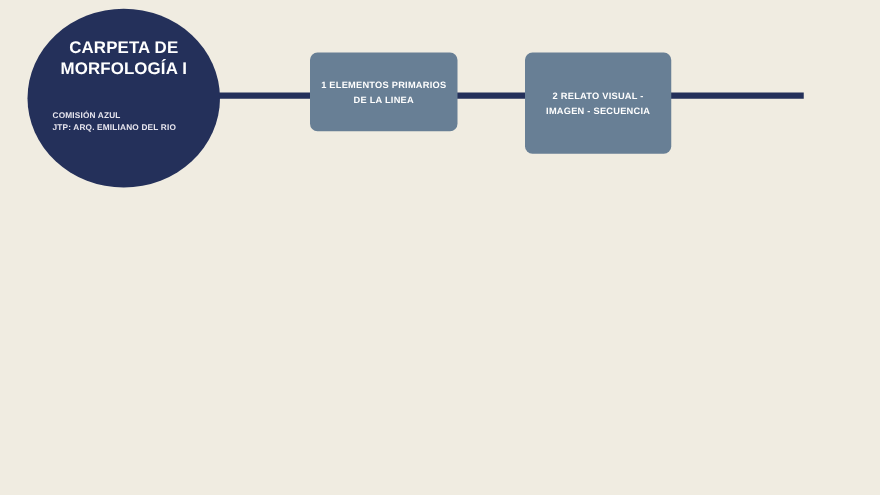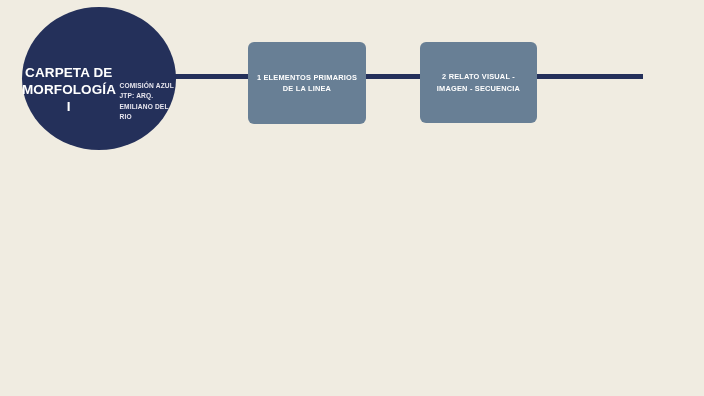--- a/index.html
+++ b/index.html
@@ -34,21 +34,21 @@
   
   .title-circle {
     position: absolute;
     left: 22px;
     top: 7px;
     width: 154px;
     height: 143px;
     border-radius: 50%;
     background: #24305a;
     display: flex;
-    flex-direction: row;
+    flex-direction: column;
     align-items: center;
     justify-content: flex-start;
     padding-top: 22px;
     box-sizing: border-box;
     z-index: 3;
   }
   .title-main {
     color: #ffffff;
     font-size: 13.5px;
     font-weight: bold;
@@ -83,21 +83,21 @@
     padding: 4px 8px;
   }
   .node-label {
     color: #ffffff;
     font-size: 7.4px;
     font-weight: bold;
     line-height: 1.5;
     text-align: center;
     letter-spacing: 0.2px;
   }
-  #node-1 { left: 248px; top: 42px; width: 118px; height: 82px; }
+  #node-1 { left: 248px; top: 42px; width: 118px; height: 63px; }
   #node-2 { left: 420px; top: 42px; width: 117px; height: 81px; }
 </style>
 </head>
 <body>
 
 <div id="canvas">
 
   <div class="connector connector-a"></div>
   <div class="connector connector-b"></div>
   <div class="connector connector-c"></div>

